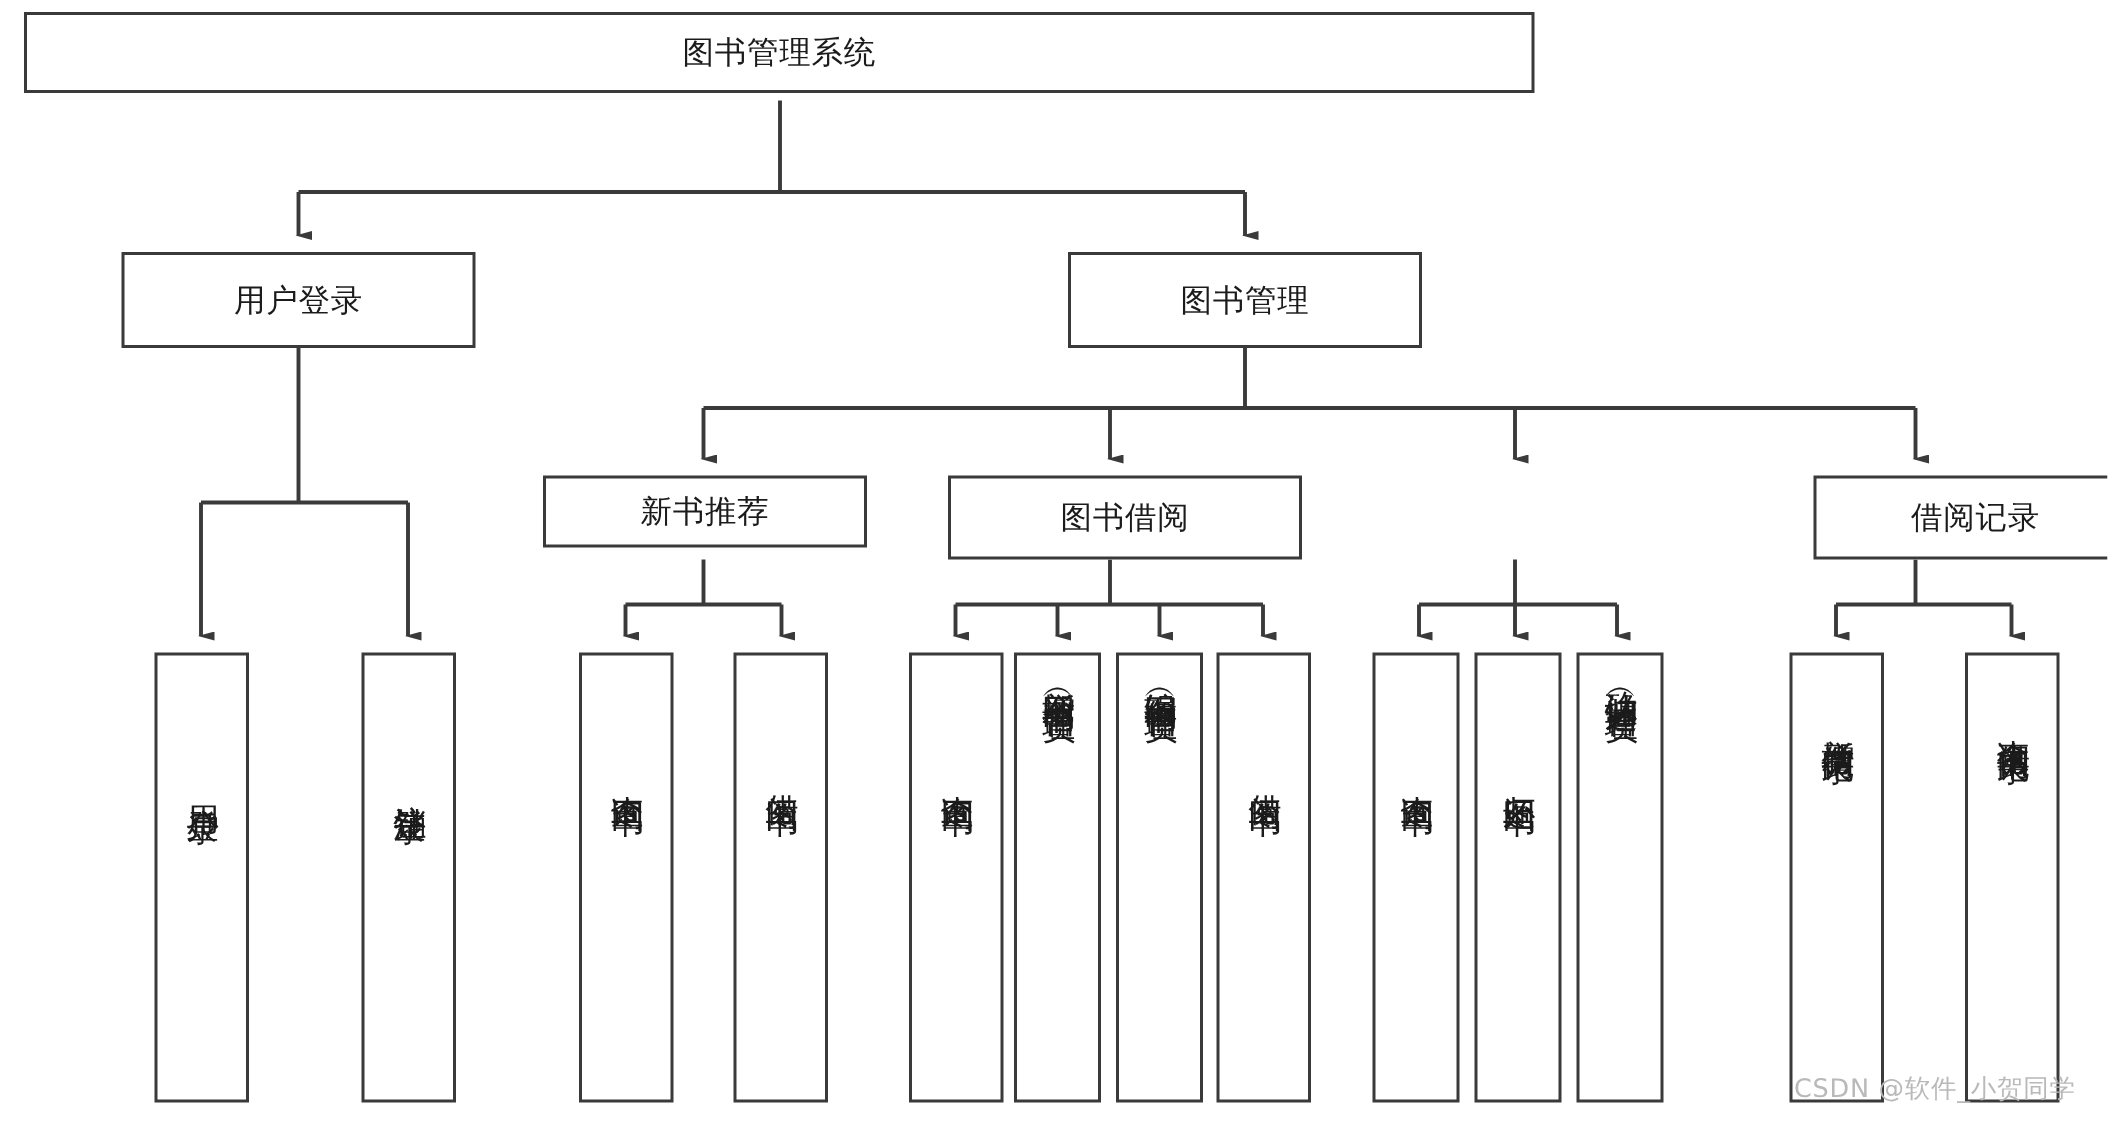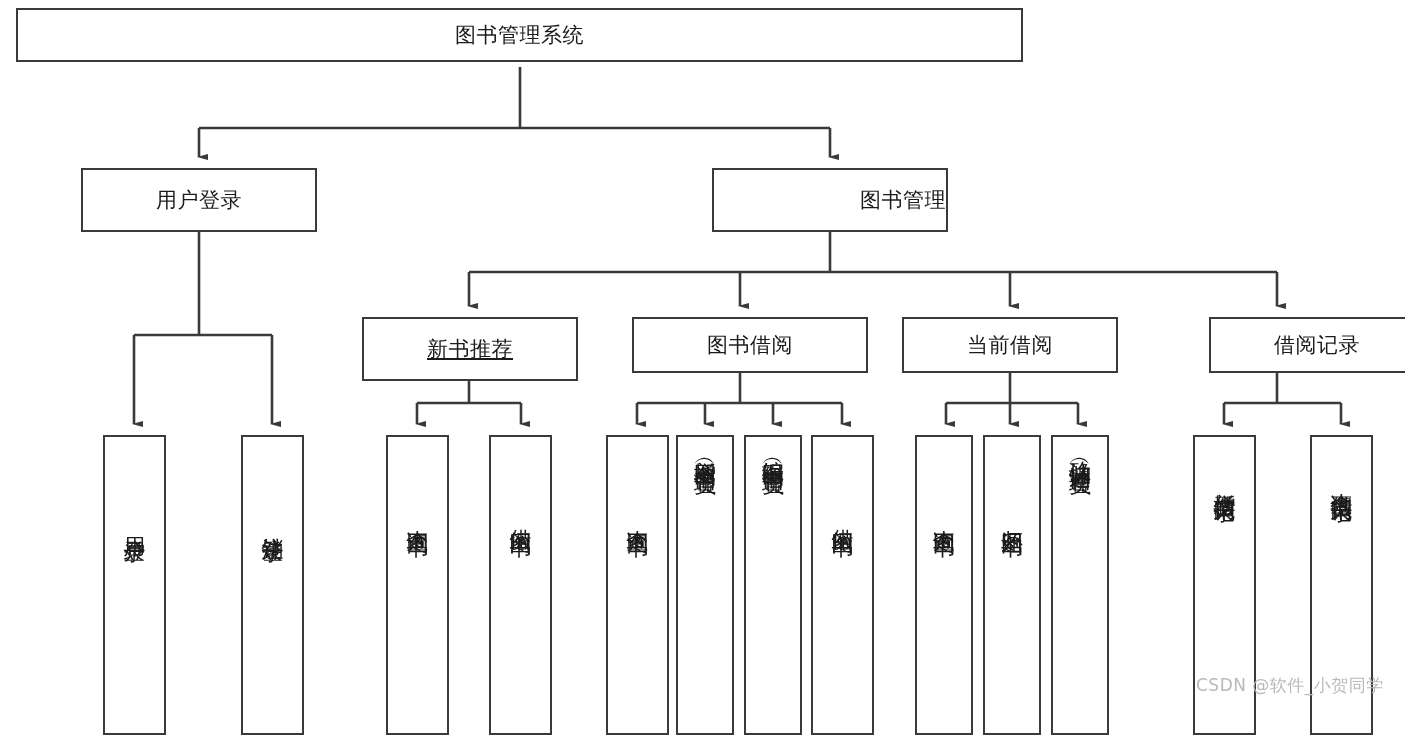--- a/index.html
+++ b/index.html
@@ -130,35 +130,32 @@
   </svg>
 
   <div class="node horiz root" style="left:16px; top:8px; width:1007px; height:54px;">
     <span class="label">图书管理系统</span>
   </div>
 
   <div class="node horiz" style="left:81px; top:168px; width:236px; height:64px;">
     <span class="label">用户登录</span>
   </div>
 
-  <div class="node horiz" style="left:712px; top:168px; width:236px; height:64px;justify-content:flex-end;">
+  <div class="node horiz" style="left:712px; top:168px; width:236px; height:64px;">
     <span class="label">图书管理</span>
   </div>
 
-  <div class="node horiz" style="left:362px; top:317px; width:216px; height:64px;text-decoration:underline;">
+  <div class="node horiz" style="left:362px; top:317px; width:216px; height:48px;">
     <span class="label">新书推荐</span>
   </div>
 
   <div class="node horiz" style="left:632px; top:317px; width:236px; height:56px;">
     <span class="label">图书借阅</span>
   </div>
 
-  <div class="node horiz" style="left:902px; top:317px; width:216px; height:56px;">
-    <span class="label">当前借阅</span>
-  </div>
 
   <div class="node horiz" style="left:1209px; top:317px; width:216px; height:56px;">
     <span class="label">借阅记录</span>
   </div>
 
   <div class="node vert" style="left:103px; top:435px; width:63px; height:300px; padding-top:82px;">
     <span class="label">用户登录</span>
   </div>
 
   <div class="node vert" style="left:241px; top:435px; width:63px; height:300px; padding-top:82px;">
@@ -202,15 +199,15 @@
   </div>
 
   <div class="node vert" style="left:1193px; top:435px; width:63px; height:300px; padding-top:38px;">
     <span class="label">新增借阅记录</span>
   </div>
 
   <div class="node vert" style="left:1310px; top:435px; width:63px; height:300px; padding-top:38px;">
     <span class="label">查询借阅记录</span>
   </div>
 
-  <div class="watermark" style="left:1196px; top:674px;">CSDN @软件_小贺同学</div>
+  <div class="watermark" style="left:1196px; top:714px;">CSDN @软件_小贺同学</div>
 
 </div>
 
 </body></html>

